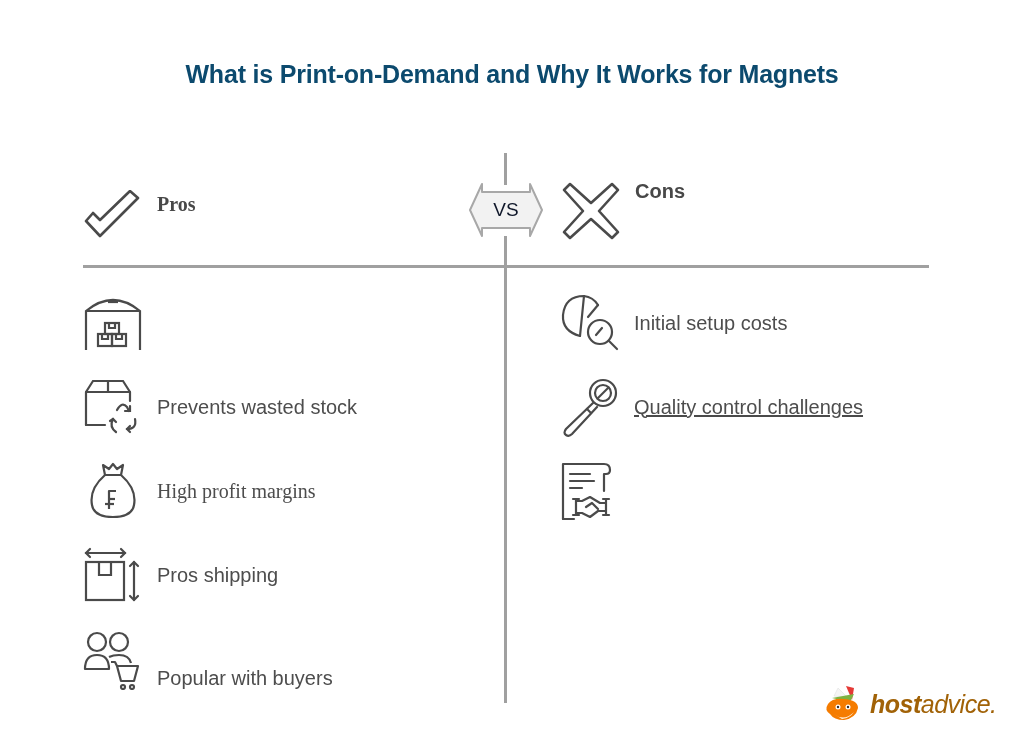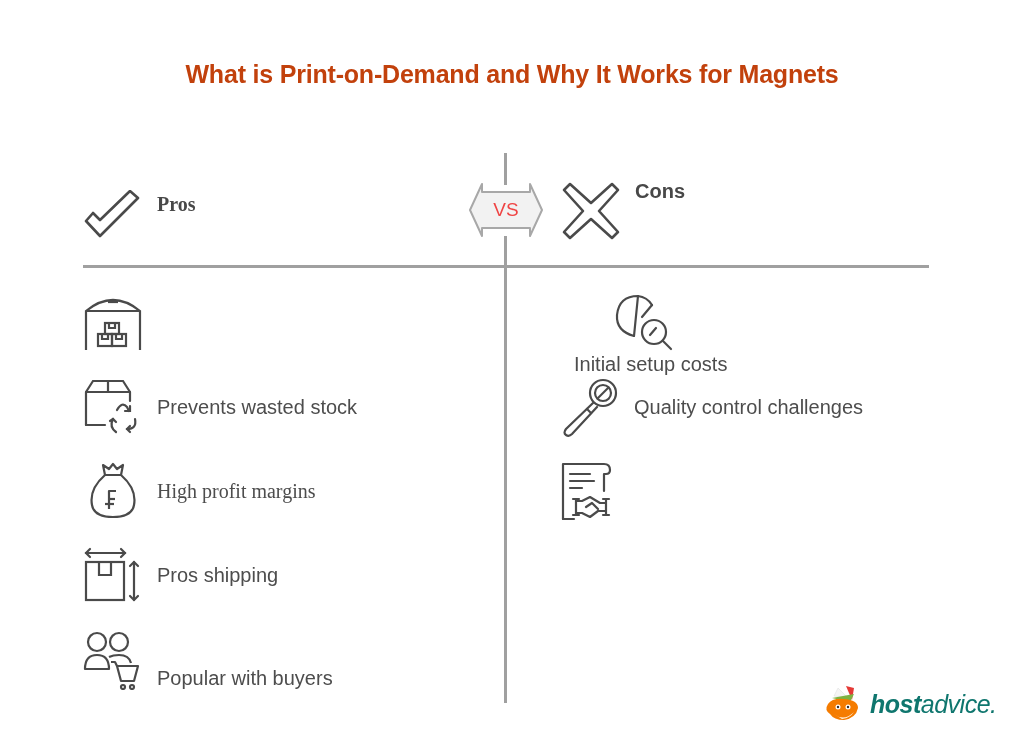--- a/index.html
+++ b/index.html
@@ -1,45 +1,45 @@
 <!DOCTYPE html>
 <html><head>
 <meta charset="utf-8">
 <style>
   html, body { margin: 0; padding: 0; background: #ffffff; }
   body { width: 1024px; height: 755px; position: relative; overflow: hidden; font-family: "Liberation Sans", sans-serif; color: #4a4a4a; }
-  .title { position: absolute; left: 0; width: 1024px; top: 60px; text-align: center; font-size: 25px; font-weight: bold; color: #c2410c; letter-spacing: -0.2px; }
+  .title { position: absolute; left: 0; width: 1024px; top: 60px; text-align: center; font-size: 25px; font-weight: bold; color: #0c4a6e; letter-spacing: -0.2px; }
   .vline { position: absolute; left: 504px; width: 3px; background: #a0a0a0; }
   .hline { position: absolute; left: 83px; top: 265px; width: 846px; height: 3px; background: #a0a0a0; }
   .vs { position: absolute; left: 468px; top: 180px; width: 76px; height: 60px; }
   .head-icon { position: absolute; }
   .head-label { position: absolute; font-size: 20px; font-weight: bold; color: #484848; }
   .item { position: absolute; display: flex; align-items: center; }
   .item .ic { width: 60px; height: 60px; display: flex; align-items: center; justify-content: center; }
   .item .lbl { margin-left: 14px; font-size: 20px; color: #4d4d4d; white-space: nowrap; }
   svg { display: block; }
   .logo { position: absolute; left: 824px; top: 684px; display: flex; align-items: center; }
-  .logo .word { font-size: 25px; color: #0f766e; margin-left: 6px; letter-spacing: -0.5px; }
+  .logo .word { font-size: 25px; color: #a16207; margin-left: 6px; letter-spacing: -0.5px; }
   .logo .word b { font-weight: bold; font-style: italic; }
   .logo .word span { font-style: italic; font-weight: normal; }
 </style>
 </head>
 <body>
 
 <div class="title">What is Print-on-Demand and Why It Works for Magnets</div>
 
 <div class="vline" style="top:153px;height:32px;"></div>
 <div class="vline" style="top:236px;height:467px;"></div>
 <div class="hline"></div>
 
 <div class="vs">
   <svg width="76" height="60" viewBox="0 0 76 60">
     <path d="M2 30 L14 4 L14 12 L62 12 L62 4 L74 30 L62 56 L62 48 L14 48 L14 56 Z" fill="#f2f2f2" stroke="#a8a8a8" stroke-width="2" stroke-linejoin="round"></path>
   </svg>
-  <div style="position:absolute;left:0;top:19px;width:76px;text-align:center;font-size:19px;color:#ef4444;">VS</div>
+  <div style="position:absolute;left:0;top:19px;width:76px;text-align:center;font-size:19px;color:#0f172a;">VS</div>
 </div>
 
 <div class="head-icon" style="left:82px;top:190px;">
   <svg width="60" height="50" viewBox="0 0 60 50">
     <path d="M4 31 L18 46 L56 8 L48 1 L18 30 L11 23 Z" fill="none" stroke="#4a4a4a" stroke-width="2.6" stroke-linejoin="round"></path>
   </svg>
 </div>
 <div class="head-label" style="left:157px;top:193px;font-family:Liberation Serif, serif;">Pros</div>
 
 <div class="head-icon" style="left:562px;top:182px;">
@@ -121,35 +121,35 @@
       <path d="M26 27 Q30 25 36 25 Q46 25 48 33"></path>
       <path d="M34 36 H55 L51 51 H38 Z"></path>
         <path d="M28 32 H32 L34 36"></path>
       <circle cx="40" cy="57" r="2"></circle>
         <circle cx="49" cy="57" r="2"></circle>
     </svg>
   </div>
   <span class="lbl">Popular with buyers</span>
 </div>
 
-<div class="item" style="left:560px;top:293px;flex-direction:column;">
+<div class="item" style="left:560px;top:293px;">
   <div class="ic">
     <svg width="60" height="60" viewBox="0 0 60 60" fill="none" stroke="#4a4a4a" stroke-width="2.2" stroke-linecap="round">
       <path d="M20 43 Q2 38 3 22 Q5 3 24 3 Q33 4 38 12"></path>
       <path d="M24 3 L20 43"></path>
         <path d="M38 12 L28 24"></path>
       <circle cx="40" cy="39" r="12"></circle>
         <path d="M36 42 L42 35"></path>
         <path d="M49 48 L57 56"></path>
     </svg>
   </div>
   <span class="lbl">Initial setup costs</span>
 </div>
 
-<div class="item" style="left:560px;top:377px;">
+<div class="item" style="left:560px;top:377px;text-decoration:underline;">
   <div class="ic">
     <svg width="60" height="60" viewBox="0 0 60 60" fill="none" stroke="#4a4a4a" stroke-width="2.2" stroke-linecap="round">
       <circle cx="43" cy="16" r="13"></circle>
         <circle cx="43" cy="16" r="8"></circle>
         <path d="M38 21 L48 11"></path>
       <path d="M33 26 L6 52 Q3 56 6 58 Q9 60 12 57 L37 30"></path>
         <path d="M27 32 L31 36"></path>
     </svg>
   </div>
   <span class="lbl">Quality control challenges</span>

